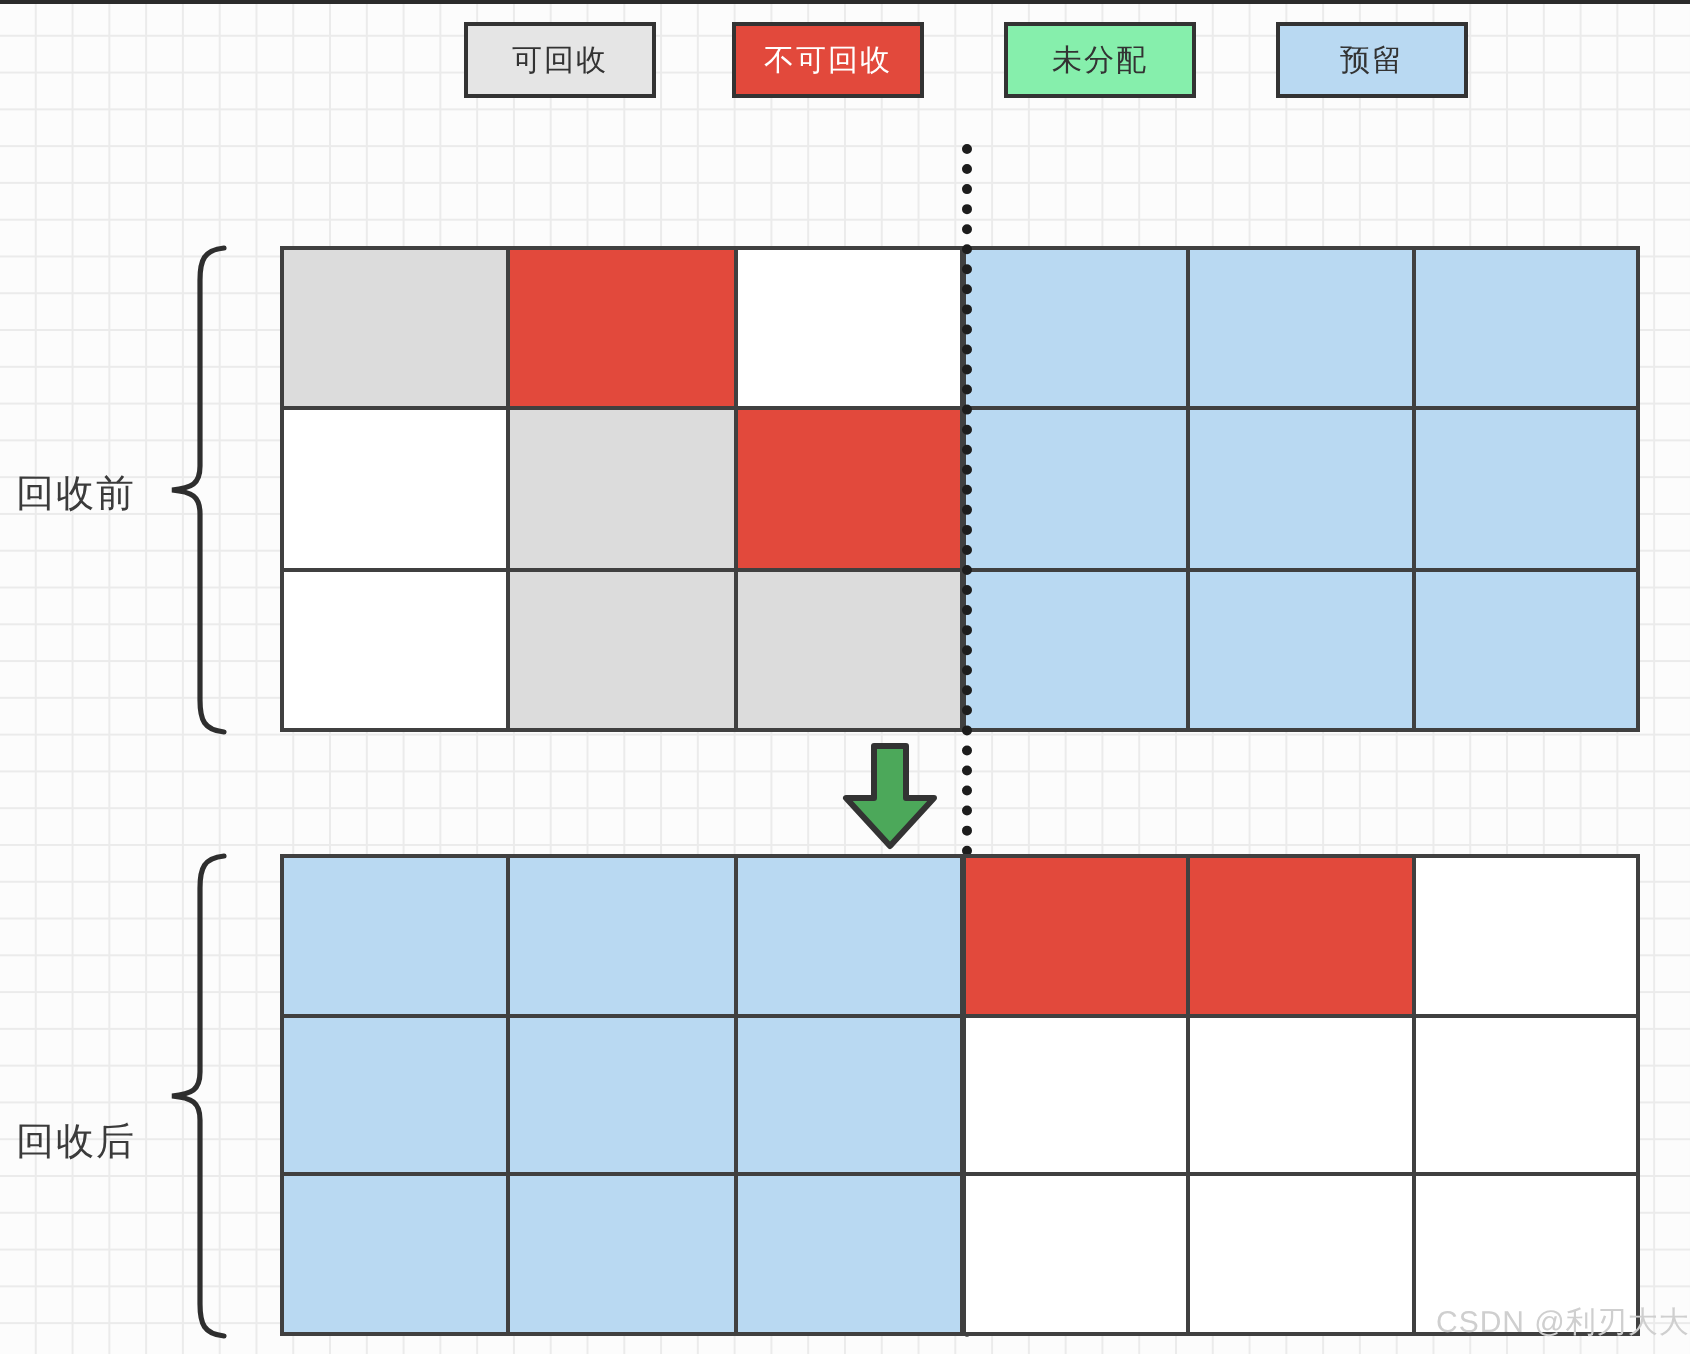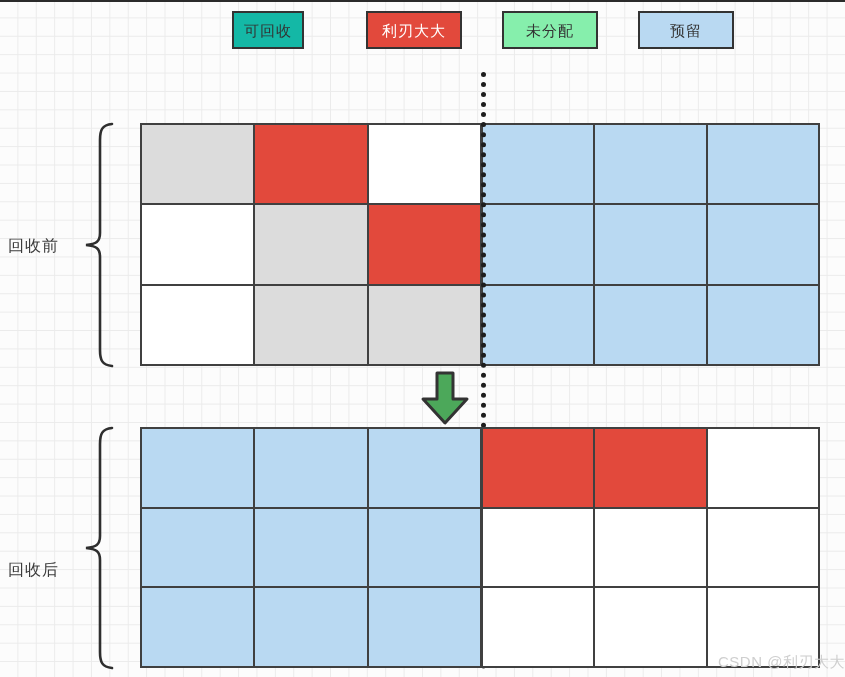--- a/index.html
+++ b/index.html
@@ -59,21 +59,21 @@
     border-left:5px dotted #1d1d1d;
   }
 
   
   #arrow-wrap{position:absolute;}
 
   
   .brace-wrap{position:absolute;}
   .row-label{
     position:absolute;
-    font-size:16px;
+    font-size:19px;
     color:#3b3b3b;
     letter-spacing:1px;
     white-space:nowrap;
     line-height:1;
   }
 
   
   #watermark{
     position:absolute;
     font-size:15px;
@@ -83,25 +83,25 @@
     line-height:1;
   }
 </style>
 </head>
 <body>
 
 <div id="canvas"></div>
 <div id="topline"></div>
 
 <div id="legend">
-  <div class="legend-box" style="left:232px;top:11px;width:72px;height:38px;background:#14b8a6;color:#333333;">
+  <div class="legend-box" style="left:232px;top:11px;width:96px;height:38px;background:#e5e5e5;color:#333333;">
     <span>可回收</span>
   </div>
   <div class="legend-box" style="left:366px;top:11px;width:96px;height:38px;background:#e2493c;color:#ffffff;">
-    <span>利刃大大</span>
+    <span>不可回收</span>
   </div>
   <div class="legend-box" style="left:502px;top:11px;width:96px;height:38px;background:#86efac;color:#333333;">
     <span>未分配</span>
   </div>
   <div class="legend-box" style="left:638px;top:11px;width:96px;height:38px;background:#b9d9f2;color:#333333;">
     <span>预留</span>
   </div>
 </div>
 
 <div class="row-label" style="left:8px;top:238px;">回收前</div>

